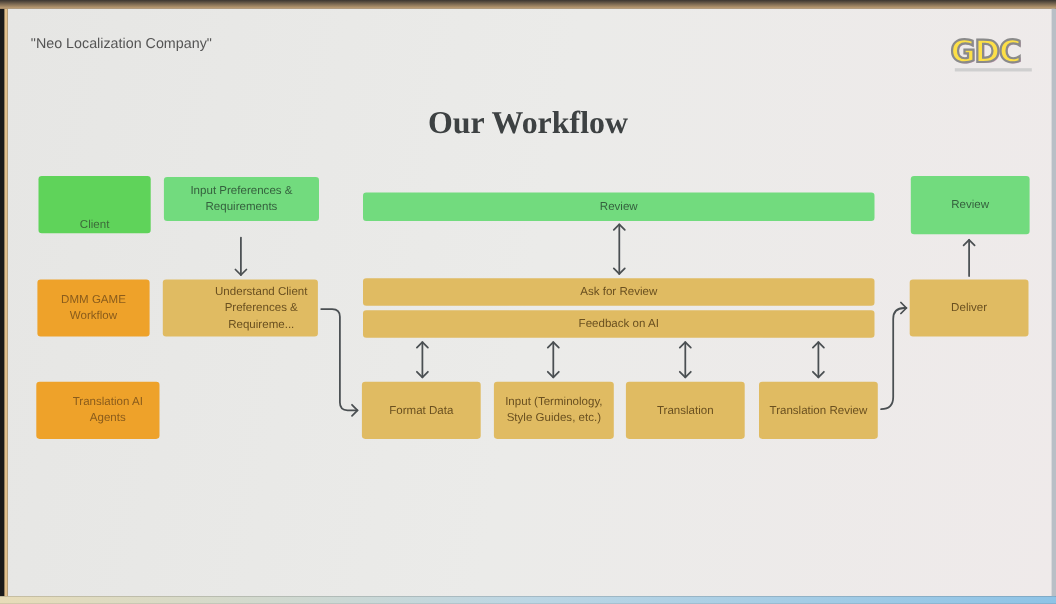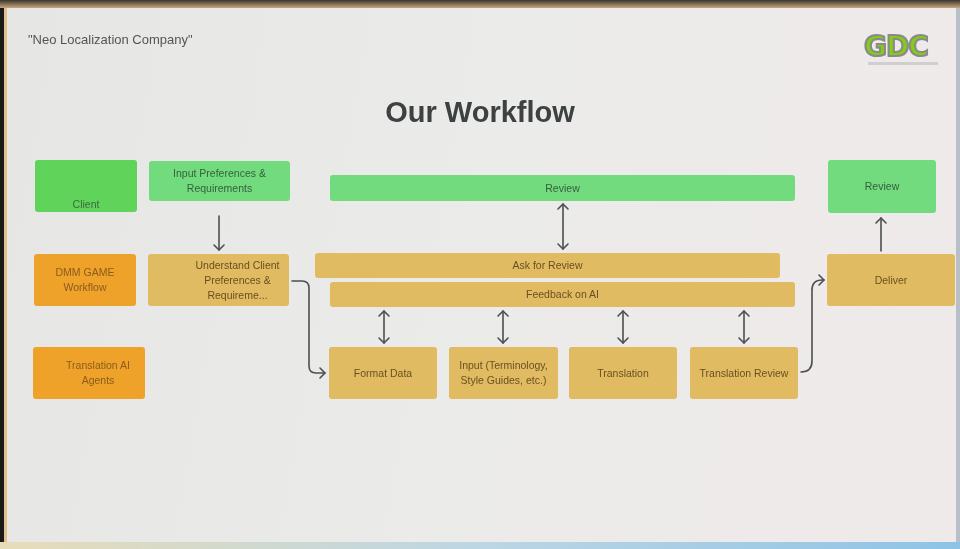--- a/index.html
+++ b/index.html
@@ -15,28 +15,28 @@
     border-left:3px solid #e2c08c;
   }
   .frame-bottom { position:absolute; left:0; top:542px; width:960px; height:7px; background:linear-gradient(90deg,#e7dcb8,#bcd6e4,#8ec3e6); }
   .frame-right { position:absolute; right:0; top:8px; width:4px; height:534px; background:#b9bfc6; }
   .company {
     position:absolute; left:28px; top:32px; font-size:13px; color:#555;
   }
   .logo {
     position:absolute; left:864px; top:30px; width:74px; height:36px;
     font-family:"DejaVu Sans", sans-serif; font-weight:bold; font-size:28px;
-    color:#84cc16; letter-spacing:-1px;
+    color:#fde047; letter-spacing:-1px;
     -webkit-text-stroke:2px #8a8a8a; text-shadow:1px 1px 0 #d9a2c4;
   }
   .logo-sub { position:absolute; left:868px; top:62px; width:70px; height:3px; background:#cfcfcf; }
   .title {
     position:absolute; left:0; width:960px; top:96px; text-align:center;
     font-size:29px; font-weight:bold; color:#3d4142;
-    font-family:Liberation Sans, sans-serif;
+    font-family:Liberation Serif, serif;
   }
   .box {
     position:absolute; display:flex; align-items:center; justify-content:center;
     text-align:center; font-size:10.5px; line-height:15px; border-radius:3px;
     box-sizing:border-box; padding:0 6px;
   }
   .green-dark { background:#5fd35a; color:#3d6b3a; }
   .green { background:#72db7e; color:#35613e; }
   .orange { background:#eea22a; color:#8a5c1c; }
   .gold { background:#e0bb62; color:#6a5020; }
@@ -68,21 +68,21 @@
 <div class="box green" style="left:149px;top:161px;width:141px;height:40px;">
     <span style="width:100px;display:block">Input Preferences &amp; Requirements</span>
   </div>
 <div class="box gold" style="left:148px;top:254px;width:141px;height:52px;padding-left:44px;">
     <span style="width:130px;display:block">Understand Client Preferences &amp; Requireme...</span>
   </div>
 
 <div class="box green" style="left:330px;top:175px;width:465px;height:26px;">
     <span>Review</span>
   </div>
-<div class="box gold" style="left:315px;top:253px;width:465px;height:25px;">
+<div class="box gold" style="left:330px;top:253px;width:465px;height:25px;">
     <span>Ask for Review</span>
   </div>
 <div class="box gold" style="left:330px;top:282px;width:465px;height:25px;">
     <span>Feedback on AI</span>
   </div>
 
 <div class="box gold" style="left:329px;top:347px;width:108px;height:52px;">
     <span>Format Data</span>
   </div>
 <div class="box gold" style="left:449px;top:347px;width:109px;height:52px;">
@@ -91,21 +91,21 @@
 <div class="box gold" style="left:569px;top:347px;width:108px;height:52px;">
     <span>Translation</span>
   </div>
 <div class="box gold" style="left:690px;top:347px;width:108px;height:52px;">
     <span>Translation Review</span>
   </div>
 
 <div class="box green" style="left:828px;top:160px;width:108px;height:53px;">
     <span>Review</span>
   </div>
-<div class="box gold" style="left:827px;top:254px;width:128px;height:52px;">
+<div class="box gold" style="left:827px;top:254px;width:108px;height:52px;">
     <span>Deliver</span>
   </div>
 
 <svg class="arrows" viewBox="0 0 960 549">
   <g stroke="#4a4f52" stroke-width="1.6" fill="none" stroke-linecap="round" stroke-linejoin="round">
 
     <g>
       <line x1="219" y1="216" x2="219" y2="250"></line>
       <polyline points="214,245 219,250 224,245"></polyline>
     </g>

